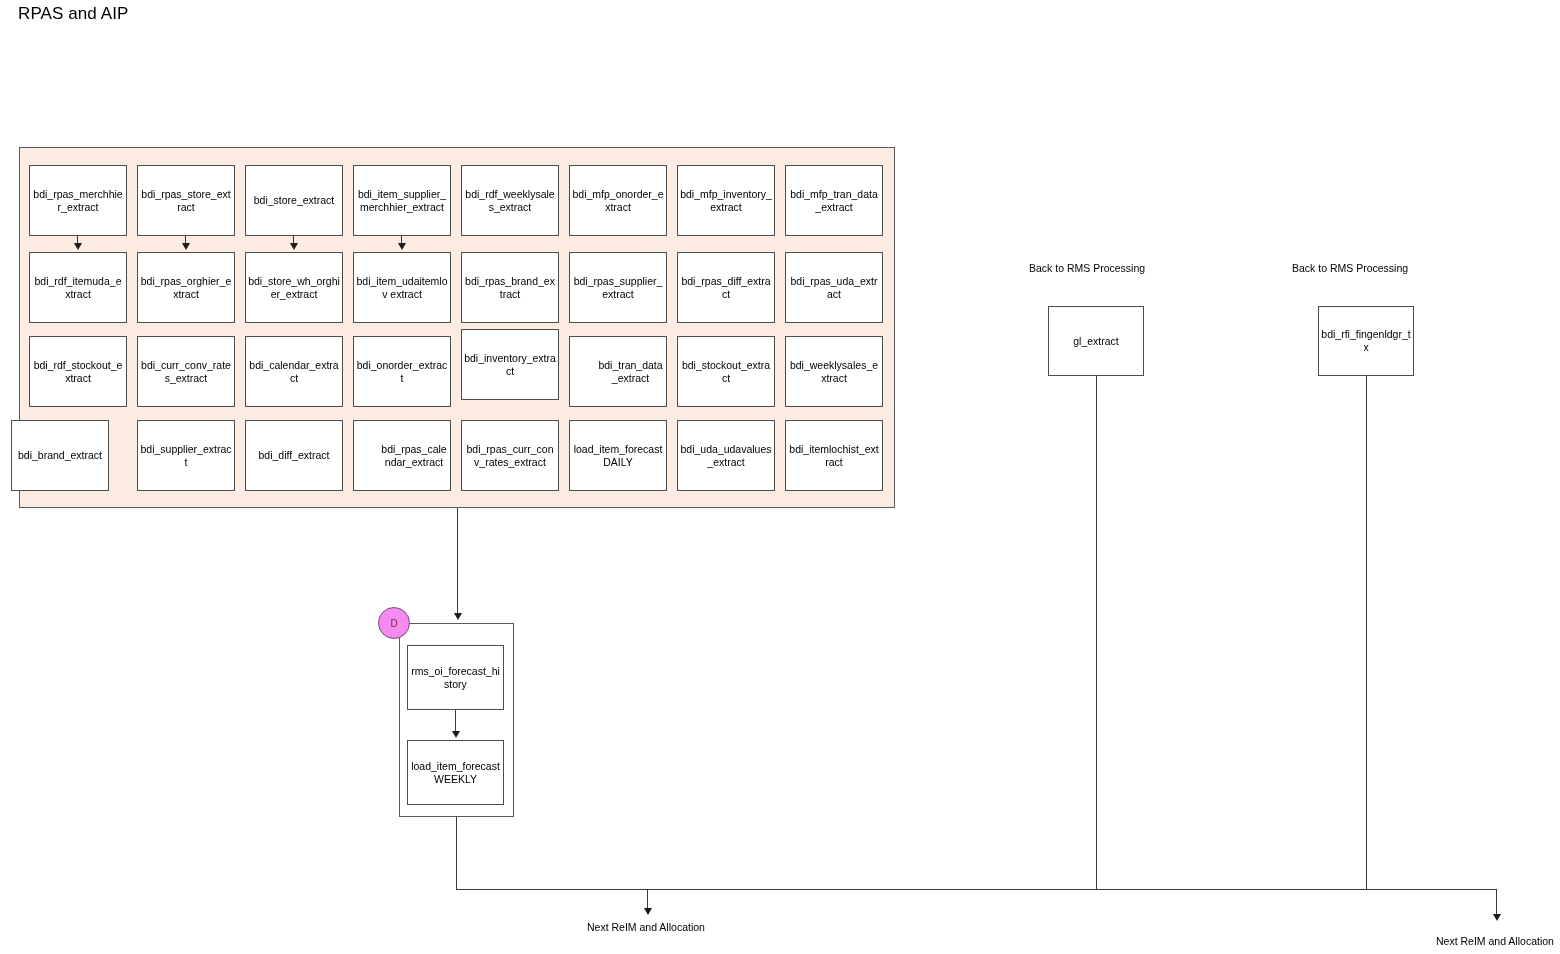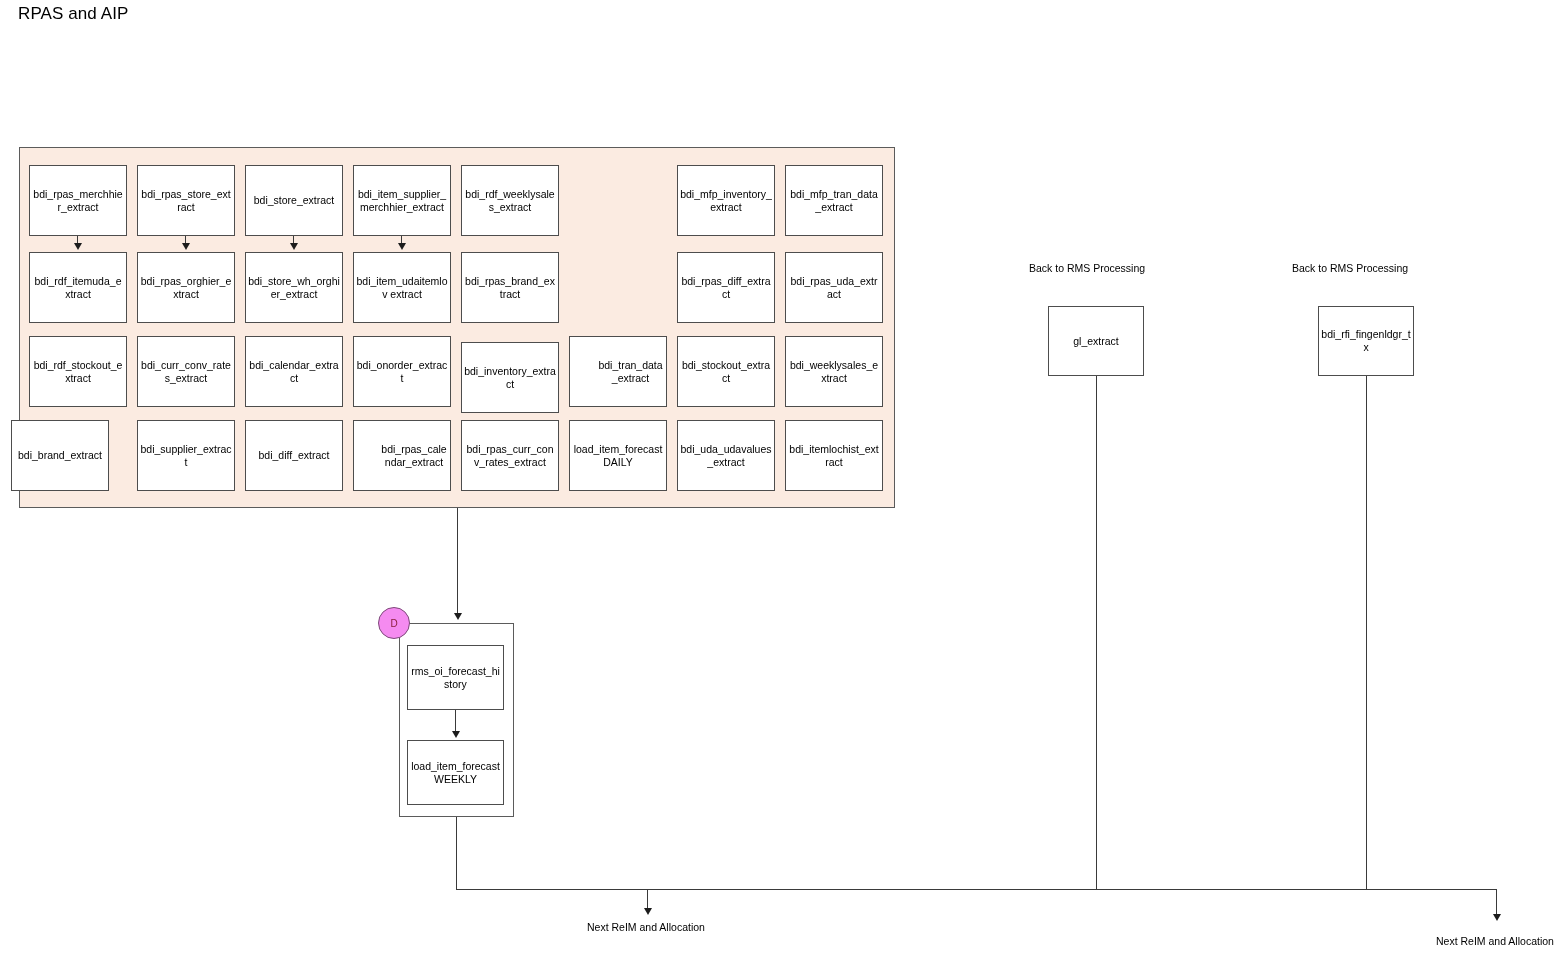--- a/index.html
+++ b/index.html
@@ -139,20 +139,23 @@
     </div>
   <div class="node grid-node" style="left:245px; top:165px;">
       <span>bdi_store_extract</span>
     </div>
   <div class="node grid-node" style="left:353px; top:165px;">
       <span>bdi_item_supplier_merchhier_extract</span>
     </div>
   <div class="node grid-node" style="left:461px; top:165px;">
       <span>bdi_rdf_weeklysales_extract</span>
     </div>
+  <div class="node grid-node" style="left:569px; top:165px;">
+      <span>bdi_mfp_onorder_extract</span>
+    </div>
   <div class="node grid-node" style="left:677px; top:165px;">
       <span>bdi_mfp_inventory_extract</span>
     </div>
   <div class="node grid-node" style="left:785px; top:165px;">
       <span>bdi_mfp_tran_data_extract</span>
     </div>
 
   <div class="arrow-v" style="left:77px; top:236px; height:9px;"></div>
   <div class="arrow-head-down" style="left:74px; top:243px;"></div>
   <div class="arrow-v" style="left:185px; top:236px; height:9px;"></div>
@@ -170,40 +173,43 @@
     </div>
   <div class="node grid-node" style="left:245px; top:252px;">
       <span>bdi_store_wh_orghier_extract</span>
     </div>
   <div class="node grid-node" style="left:353px; top:252px;">
       <span>bdi_item_udaitemlov extract</span>
     </div>
   <div class="node grid-node" style="left:461px; top:252px;">
       <span>bdi_rpas_brand_extract</span>
     </div>
+  <div class="node grid-node" style="left:569px; top:252px;">
+      <span>bdi_rpas_supplier_extract</span>
+    </div>
   <div class="node grid-node" style="left:677px; top:252px;">
       <span>bdi_rpas_diff_extract</span>
     </div>
   <div class="node grid-node" style="left:785px; top:252px;">
       <span>bdi_rpas_uda_extract</span>
     </div>
 
   <div class="node grid-node" style="left:29px; top:336px;">
       <span>bdi_rdf_stockout_extract</span>
     </div>
   <div class="node grid-node" style="left:137px; top:336px;">
       <span>bdi_curr_conv_rates_extract</span>
     </div>
   <div class="node grid-node" style="left:245px; top:336px;">
       <span>bdi_calendar_extract</span>
     </div>
   <div class="node grid-node" style="left:353px; top:336px;">
       <span>bdi_onorder_extract</span>
     </div>
-  <div class="node grid-node" style="left:461px; top:342px;align-items:center;">
+  <div class="node grid-node" style="left:461px; top:329px;align-items:center;">
       <span>bdi_inventory_extract</span>
     </div>
   <div class="node grid-node" style="left:569px; top:336px;padding-left:27px;">
       <span>bdi_tran_data_extract</span>
     </div>
   <div class="node grid-node" style="left:677px; top:336px;">
       <span>bdi_stockout_extract</span>
     </div>
   <div class="node grid-node" style="left:785px; top:336px;">
       <span>bdi_weeklysales_extract</span>

